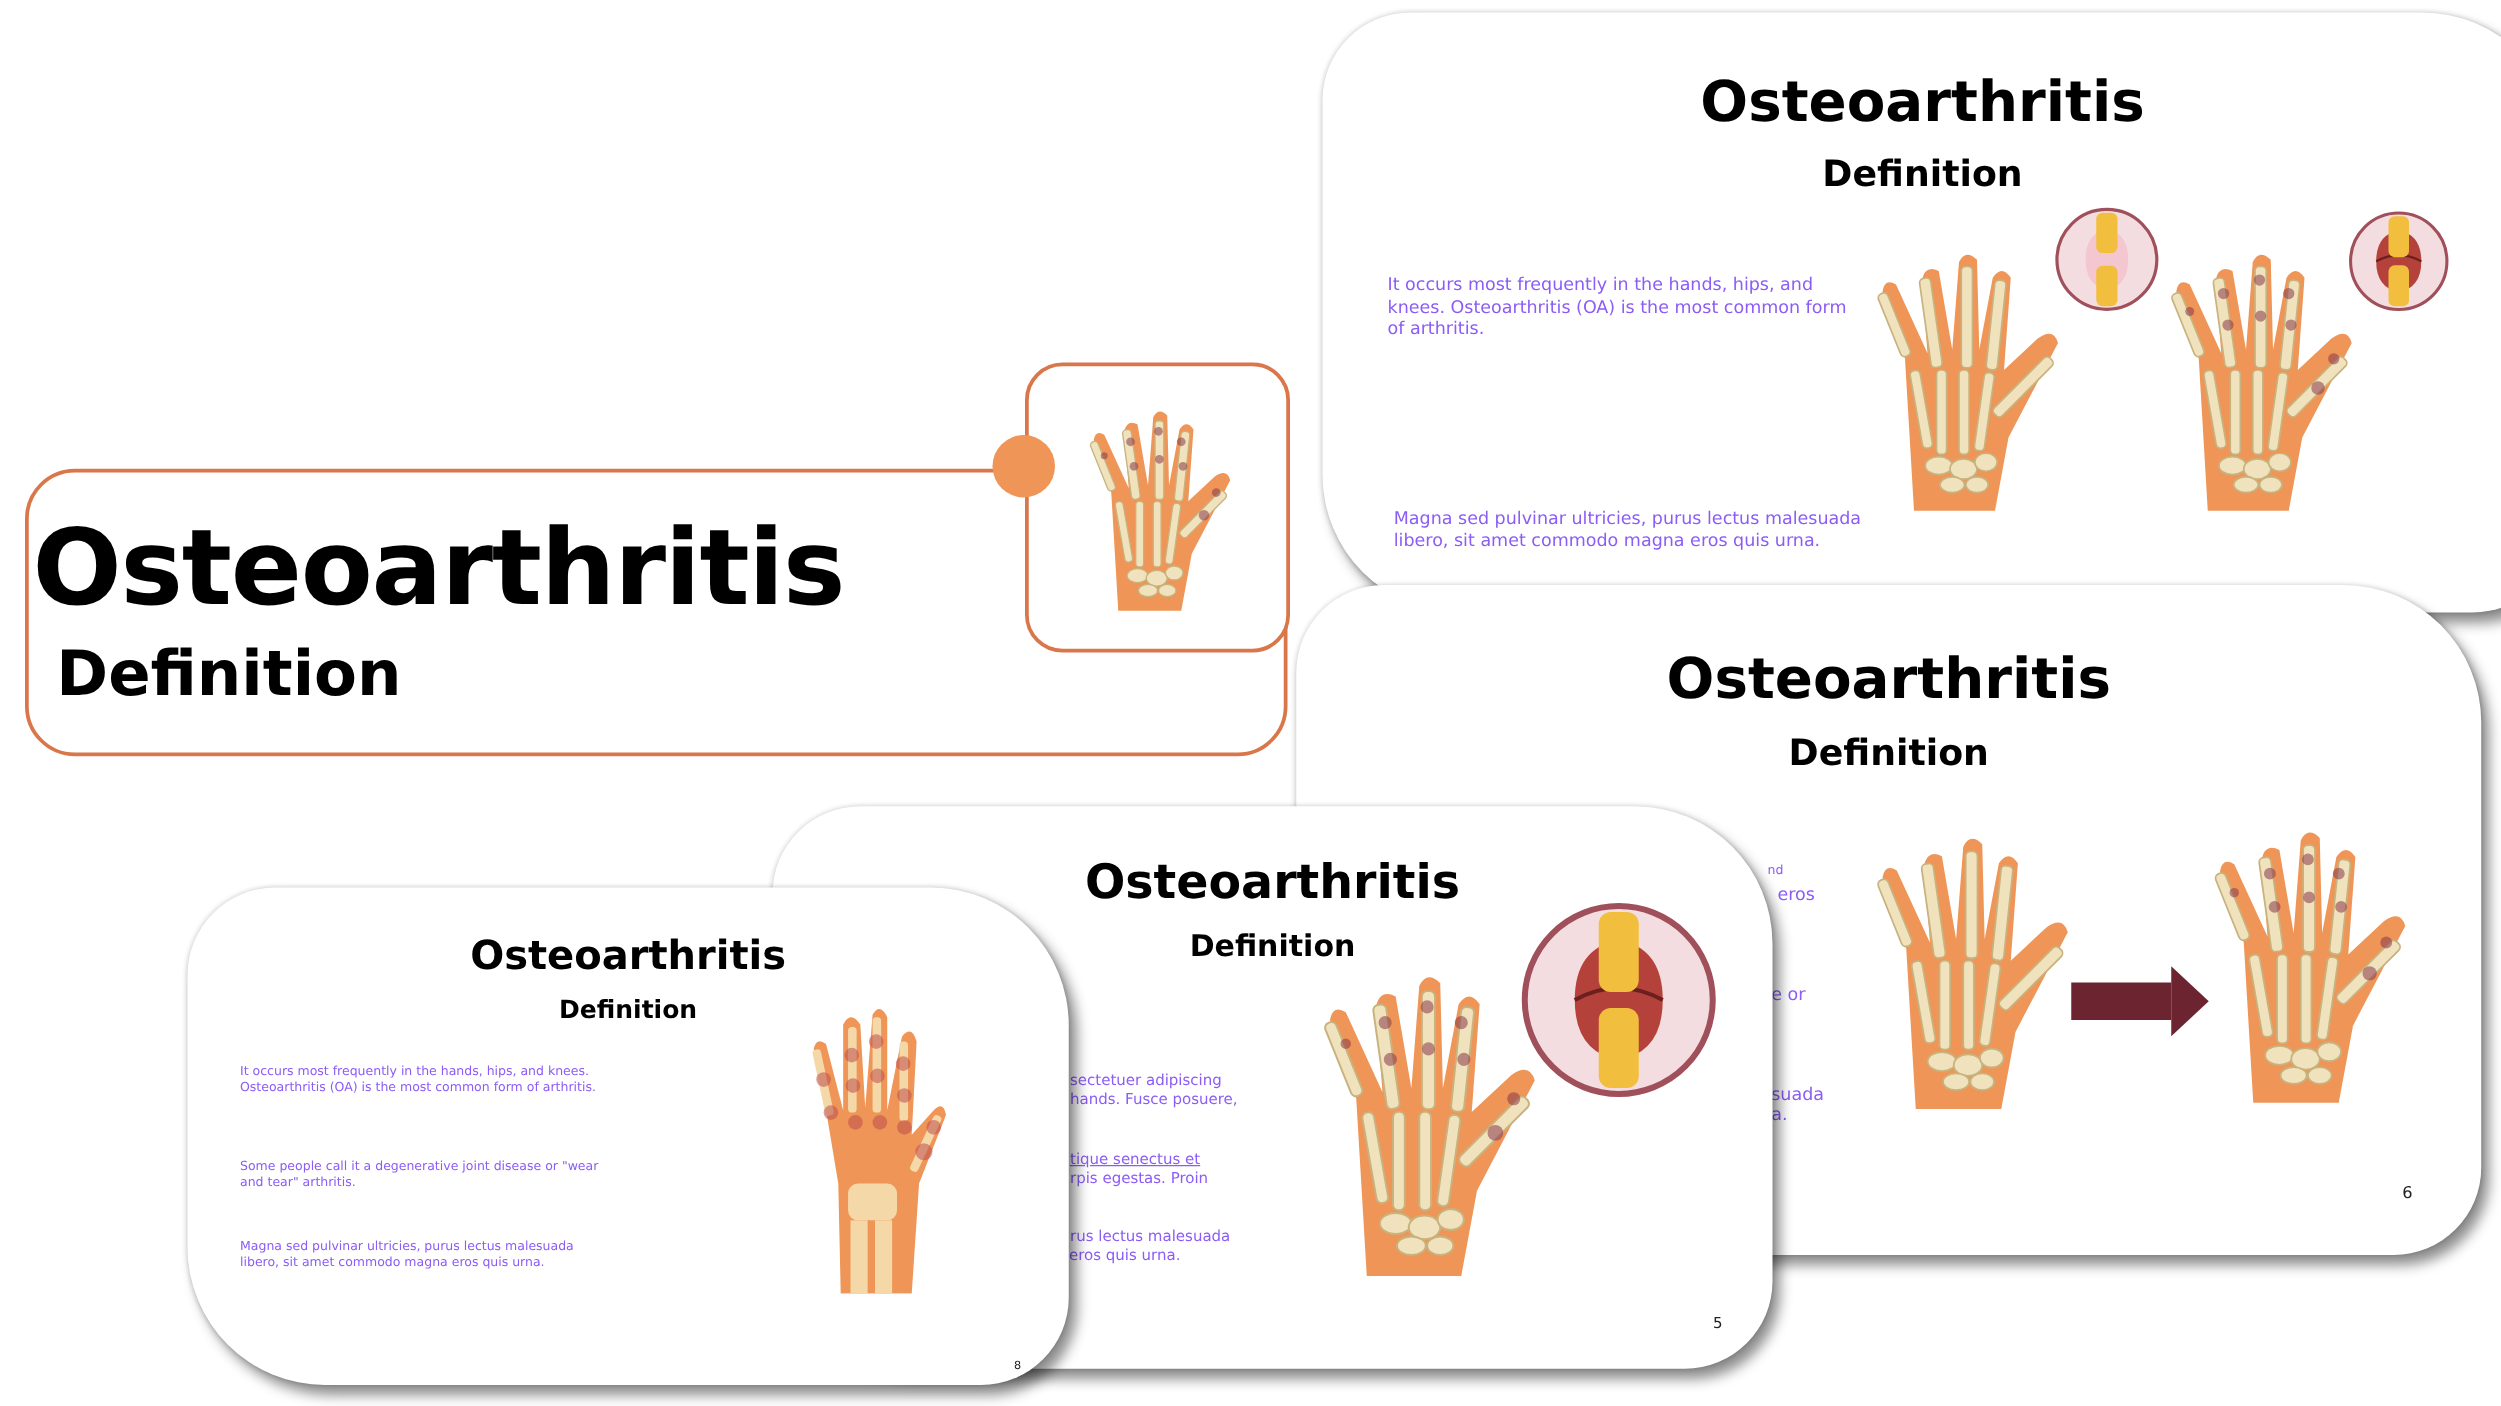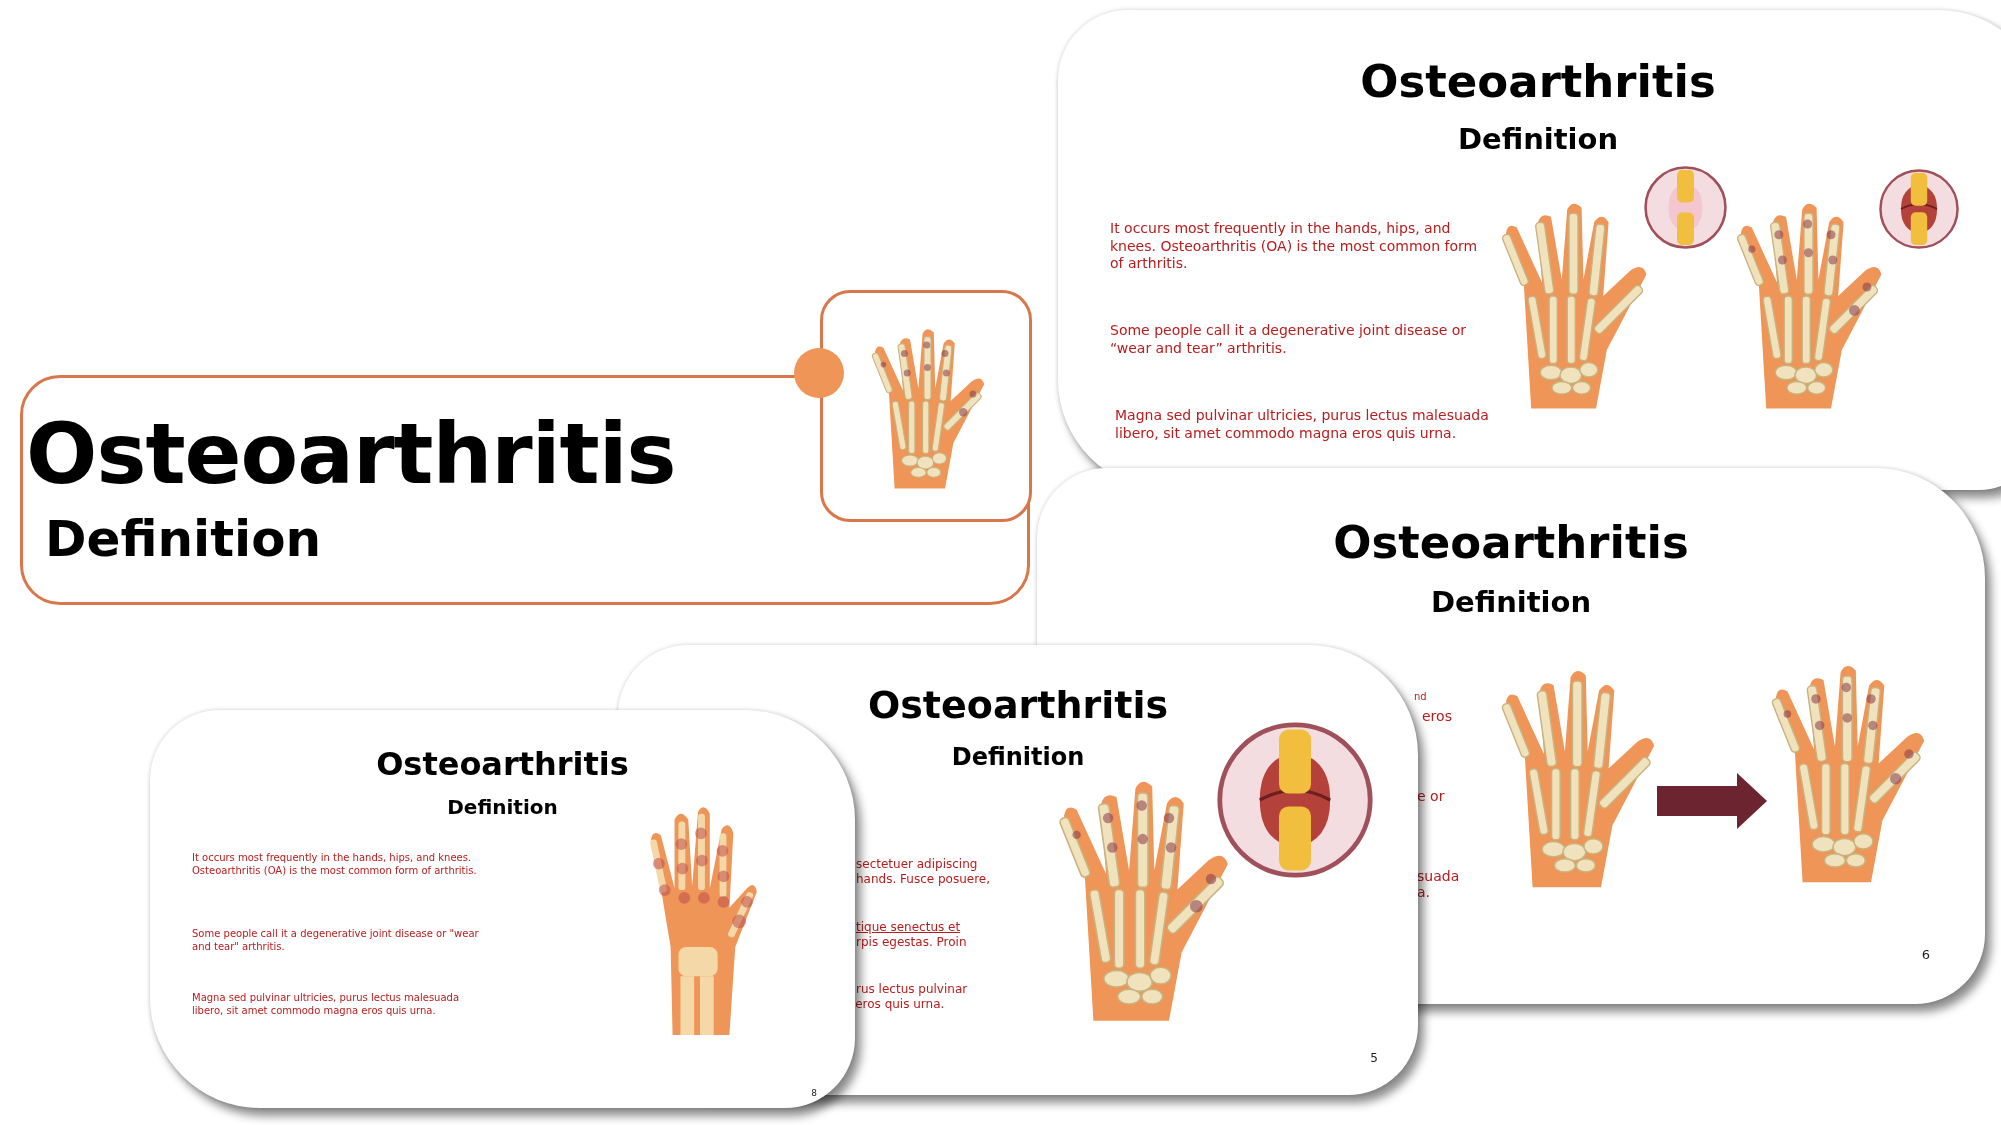--- a/index.html
+++ b/index.html
@@ -15,21 +15,21 @@
     overflow:hidden;
   }
   .slide .title {
     position:absolute; left:0; right:0; text-align:center;
     font-weight:bold; color:#000;
   }
   .slide .subtitle {
     position:absolute; left:0; right:0; text-align:center;
     font-weight:bold; color:#000;
   }
-  .slide .para { position:absolute; color:#b91c1c; line-height:1.25; }
+  .slide .para { position:absolute; color:#8b5cf6; line-height:1.25; }
   .slide .pagenum { position:absolute; color:#222; }
 
   
   .hero-card {
     position:absolute; left:20px; top:375px; width:1010px; height:230px;
     border:3px solid #D9774A; border-radius:40px; background:#fff;
     box-sizing:border-box;
   }
   .hero-title {
     position:absolute; left:26px; top:405px;
@@ -130,21 +130,20 @@
         <circle cx="100" cy="124" r="7"></circle>
       </g>
     </symbol>
   </defs>
 </svg>
 
 <div class="slide" style="left:1058px; top:10px; width:990px; height:480px;">
   <div class="title" style="top:45px; font-size:45px; left:0; width:960px;">Osteoarthritis</div>
   <div class="subtitle" style="top:112px; font-size:29px; left:0; width:960px;">Definition</div>
   <div class="para" style="left:52px; top:210px; width:380px; font-size:14px;">It occurs most frequently in the hands, hips, and knees. Osteoarthritis (OA) is the most common form of arthritis.</div>
-  <div class="para" style="left:52px; top:312px; width:380px; font-size:14px;">Some people call it a degenerative joint disease or “wear and tear” arthritis.</div>
   <div class="para" style="left:57px; top:397px; width:380px; font-size:14px;">Magna sed pulvinar ultricies, purus lectus malesuada libero, sit amet commodo magna eros quis urna.</div>
   <svg style="position:absolute; left:430px; top:180px;" width="180" height="230">
       <use href="#hand-bones"></use>
     </svg>
   <svg style="position:absolute; left:585px; top:155px;" width="85" height="85">
       <use href="#joint-healthy"></use>
     </svg>
   <svg style="position:absolute; left:665px; top:180px;" width="180" height="230">
       <use href="#hand-bones-oa"></use>
     </svg>
@@ -182,21 +181,21 @@
 </div>
 <div class="connector-dot"></div>
 
 <div class="slide" style="left:618px; top:645px; width:800px; height:450px;">
   <div class="title" style="top:38px; font-size:38px;">Osteoarthritis</div>
   <div class="subtitle" style="top:98px; font-size:24px;">Definition</div>
   <div class="para" style="left:238px; top:212px; font-size:12px;">sectetuer adipiscing</div>
   <div class="para" style="left:238px; top:227px; font-size:12px;">hands. Fusce posuere,</div>
   <div class="para" style="left:238px; top:275px; font-size:12px;text-decoration:underline;">tique senectus et</div>
   <div class="para" style="left:238px; top:290px; font-size:12px;">rpis egestas. Proin</div>
-  <div class="para" style="left:238px; top:337px; font-size:12px;">rus lectus pulvinar</div>
+  <div class="para" style="left:238px; top:337px; font-size:12px;">rus lectus malesuada</div>
   <div class="para" style="left:226px; top:352px; font-size:12px;">a eros quis urna.</div>
   <svg style="position:absolute; left:425px; top:120px;" width="210" height="270">
       <use href="#hand-bones-oa"></use>
     </svg>
   <svg style="position:absolute; left:597px; top:75px;" width="160" height="160">
       <use href="#joint-oa"></use>
     </svg>
   <div class="pagenum" style="right:40px; bottom:30px; font-size:12px;">5</div>
 </div>
 

